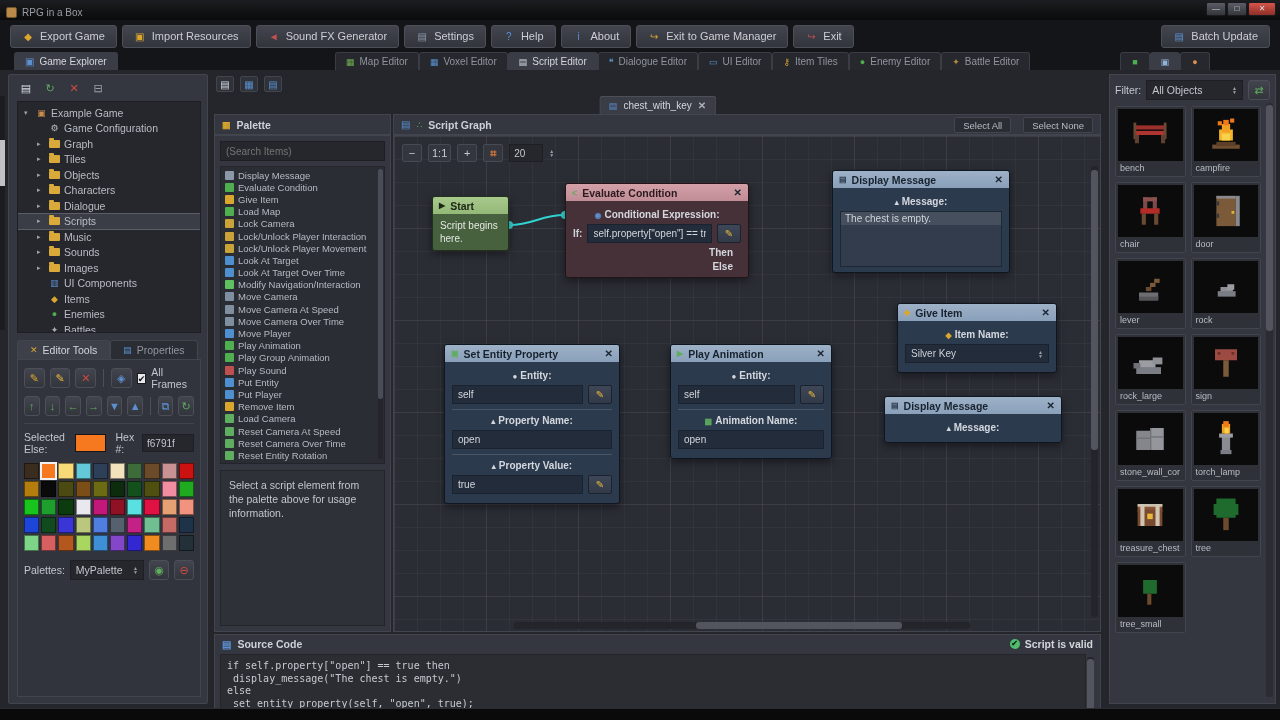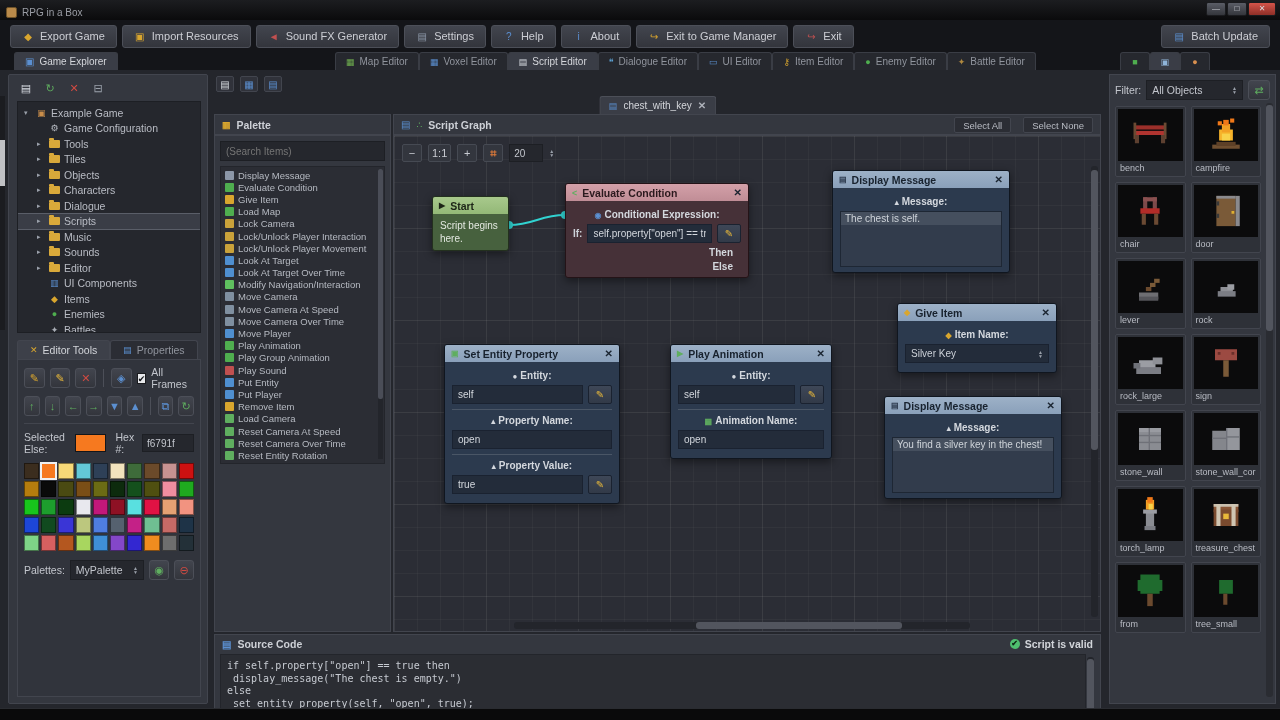--- a/index.html
+++ b/index.html
@@ -243,21 +243,21 @@
         <div class="ttab" style="position: relative;">
           <span style="color: rgb(91, 159, 208); font-size: 9px;">❝</span>
           <span>Dialogue Editor</span>
         </div>
         <div class="ttab" style="position: relative;">
           <span style="color: rgb(91, 143, 208); font-size: 9px;">▭</span>
           <span>UI Editor</span>
         </div>
         <div class="ttab" style="position: relative;">
           <span style="color: rgb(217, 166, 46); font-size: 9px;">⚷</span>
-          <span>Item Editor</span>
+          <span>Item Tiles</span>
         </div>
         <div class="ttab" style="position: relative;">
           <span style="color: rgb(79, 174, 79); font-size: 9px;">●</span>
           <span>Enemy Editor</span>
         </div>
         <div class="ttab" style="position: relative;">
           <span style="color: rgb(176, 137, 63); font-size: 9px;">✦</span>
           <span>Battle Editor</span>
         </div>
       </div>
@@ -290,21 +290,21 @@
             <span>Example Game</span>
           </div>
           <div class="trow" style="padding-left: 19px;">
             <span class="arr"></span>
             <span class="tglyph" style="color: rgb(184, 188, 196);">⚙</span>
             <span>Game Configuration</span>
           </div>
           <div class="trow" style="padding-left: 19px;">
             <span class="arr">▸</span>
             <span class="folder"></span>
-            <span>Tools</span>
+            <span>Graph</span>
           </div>
           <div class="trow" style="padding-left: 19px;">
             <span class="arr">▸</span>
             <span class="folder"></span>
             <span>Tiles</span>
           </div>
           <div class="trow" style="padding-left: 19px;">
             <span class="arr">▸</span>
             <span class="folder"></span>
             <span>Objects</span>
@@ -330,21 +330,21 @@
             <span>Music</span>
           </div>
           <div class="trow" style="padding-left: 19px;">
             <span class="arr">▸</span>
             <span class="folder"></span>
             <span>Sounds</span>
           </div>
           <div class="trow" style="padding-left: 19px;">
             <span class="arr">▸</span>
             <span class="folder"></span>
-            <span>Editor</span>
+            <span>Images</span>
           </div>
           <div class="trow" style="padding-left: 19px;">
             <span class="arr"></span>
             <span class="tglyph" style="color: rgb(91, 143, 208);">▥</span>
             <span>UI Components</span>
           </div>
           <div class="trow" style="padding-left: 19px;">
             <span class="arr"></span>
             <span class="tglyph" style="color: rgb(217, 166, 46);">◆</span>
             <span>Items</span>
@@ -592,20 +592,21 @@
               <span>Reset Entity Rotation</span>
             </div>
             <div class="prow">
               <span class="pchip" style="background: rgb(127, 143, 160);"></span>
               <span>Rotate Camera</span>
             </div>
             <div id="plist-scroll">
               <div id="plist-thumb"></div>
             </div>
         </div>
+        <div id="palette-info">Select a script element from the palette above for usage information.</div>
       </div>
 
       <div id="graph">
         <div id="graph-bg"></div>
 
         <div id="gtoolbar">
           <div class="gbtn">−</div>
           <div class="gbtn">1:1</div>
           <div class="gbtn">+</div>
           <div class="gbtn snap">⌗</div>
@@ -664,21 +665,21 @@
 
         <div class="gnode" id="node-msg1">
           <div class="nhdr">
             <span style="font-size:8px;color:#2c3a4e">▤</span>
             <span>Display Message</span>
             <span class="nx">✕</span>
           </div>
           <div class="nbody">
             <div class="lbl"><span class="lic">▴</span><span>Message:</span></div>
             <div class="msgarea">
-              <div class="l1">The chest is self.</div>
+              <div class="l1">The chest is empty.</div>
             </div>
           </div>
         </div>
 
         <div class="gnode" id="node-setprop">
           <div class="nhdr">
             <span class="g-green" style="font-size:8px">▣</span>
             <span>Set Entity Property</span>
             <span class="nx">✕</span>
           </div>
@@ -740,23 +741,20 @@
         </div>
 
         <div class="gnode" id="node-msg2">
           <div class="nhdr">
             <span style="font-size:8px;color:#2c3a4e">▤</span>
             <span>Display Message</span>
             <span class="nx">✕</span>
           </div>
           <div class="nbody">
             <div class="lbl"><span class="lic">▴</span><span>Message:</span></div>
-            <div class="msgarea">
-              <div class="l1">You find a silver key in the chest!</div>
-            </div>
           </div>
         </div>
 
         <div id="gh-scroll">
             <div id="gh-thumb"></div>
           </div>
         <div id="gv-scroll">
             <div id="gv-thumb"></div>
           </div>
       </div>
@@ -888,32 +886,20 @@
                 <rect x="10" y="8" width="2" height="2" fill="#6b2f2a"></rect>
                 <rect x="20" y="8" width="2" height="2" fill="#6b2f2a"></rect>
                 <rect x="14" y="14" width="4" height="12" fill="#7a5a38"></rect>
               </svg>
             </div>
             <div class="cap">sign</div>
           </div>
           <div class="card">
             <div class="img">
               <svg viewBox="0 0 32 32" width="44" height="44">
-                <rect x="8" y="8" width="16" height="16" fill="#8a8c92"></rect>
-                <rect x="8" y="8" width="16" height="3" fill="#999ba1"></rect>
-                <rect x="8" y="13" width="16" height="1" fill="#6f7178"></rect>
-                <rect x="8" y="18" width="16" height="1" fill="#6f7178"></rect>
-                <rect x="15" y="8" width="1" height="16" fill="#6f7178"></rect>
-              </svg>
-            </div>
-            <div class="cap">stone_wall</div>
-          </div>
-          <div class="card">
-            <div class="img">
-              <svg viewBox="0 0 32 32" width="44" height="44">
                 <rect x="6" y="10" width="10" height="14" fill="#84868c"></rect>
                 <rect x="16" y="8" width="10" height="16" fill="#94969c"></rect>
                 <rect x="6" y="15" width="10" height="1" fill="#6f7178"></rect>
                 <rect x="16" y="14" width="10" height="1" fill="#6f7178"></rect>
                 <rect x="16" y="8" width="1" height="16" fill="#70727a"></rect>
               </svg>
             </div>
             <div class="cap">stone_wall_cor</div>
           </div>
           <div class="card">
@@ -943,21 +929,21 @@
             <div class="cap">treasure_chest</div>
           </div>
           <div class="card">
             <div class="img">
               <svg viewBox="0 0 32 32" width="44" height="44">
                 <rect x="9" y="4" width="14" height="14" fill="#1f6b2e"></rect>
                 <rect x="7" y="8" width="18" height="8" fill="#1f6b2e"></rect>
                 <rect x="14" y="18" width="4" height="9" fill="#6b4a2e"></rect>
               </svg>
             </div>
-            <div class="cap">from</div>
+            <div class="cap">tree</div>
           </div>
           <div class="card">
             <div class="img">
               <svg viewBox="0 0 32 32" width="44" height="44">
                 <rect x="11" y="8" width="10" height="10" fill="#1f6b2e"></rect>
                 <rect x="14" y="18" width="3" height="8" fill="#6b4a2e"></rect>
               </svg>
             </div>
             <div class="cap">tree_small</div>
           </div>

